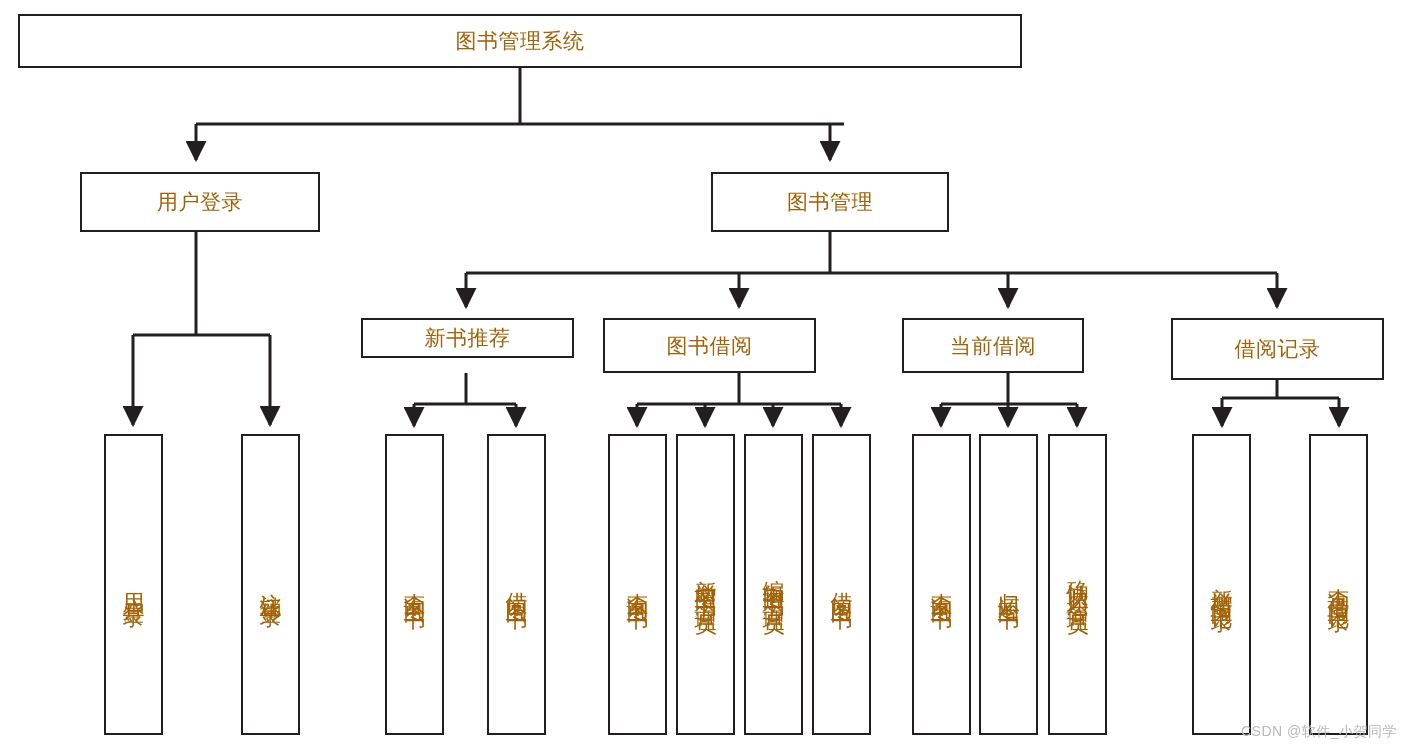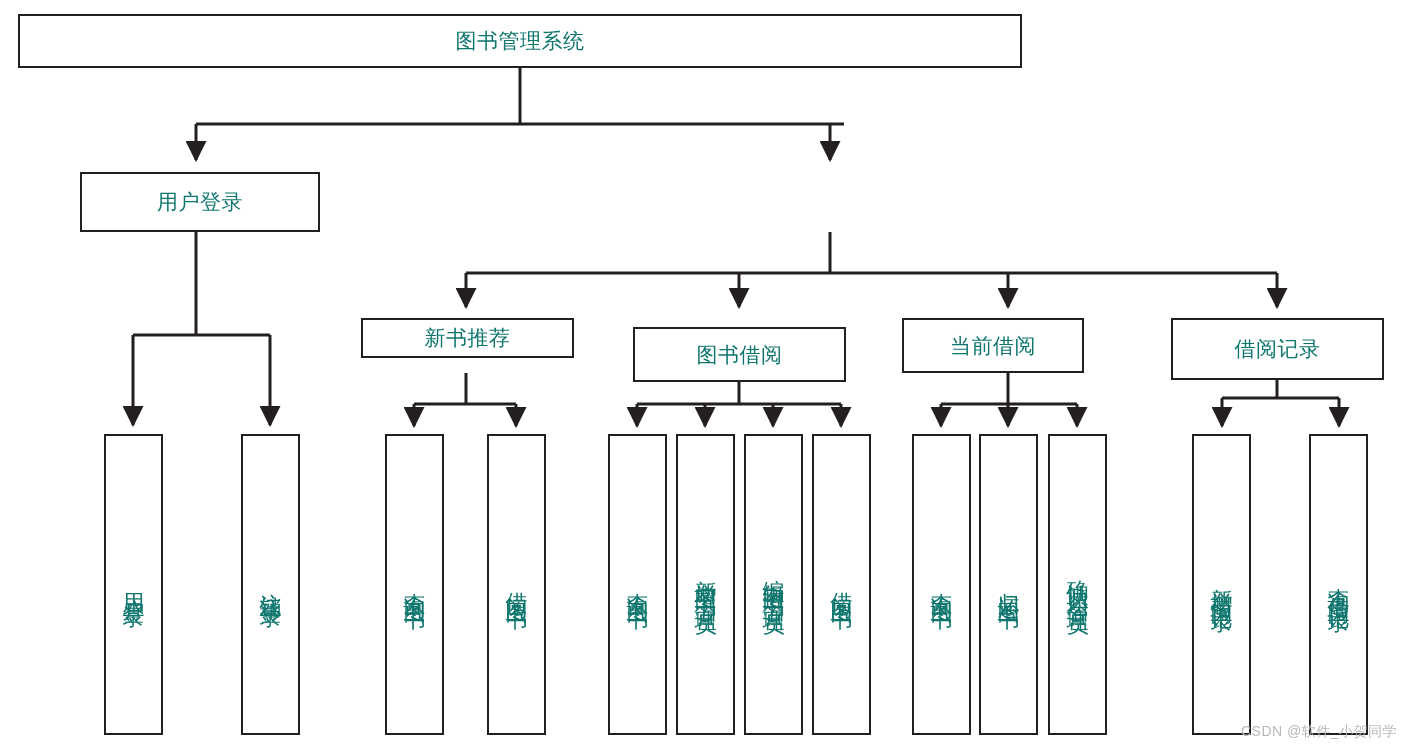--- a/index.html
+++ b/index.html
@@ -18,21 +18,21 @@
     display:flex;
     align-items:center;
     justify-content:center;
     color:#231f20;
   }
   .node .lbl{
     display:block;
     text-align:center;
     line-height:1.02;
     white-space:pre;
-    color:#0f766e;
+    color:#a16207;
   }
   .h-node .lbl{font-size:21px;letter-spacing:0.5px;}
   .v-node{align-items:center;justify-content:center;}
   .v-node .lbl{
     writing-mode:vertical-rl;
     text-orientation:upright;
     font-size:22px;
     letter-spacing:5px;
     line-height:1;
   }
@@ -101,25 +101,28 @@
     </g>
   </svg>
 
   <div class="node h-node" style="left:18px;top:14px;width:1004px;height:54px;">
     <span class="lbl">图书管理系统</span>
   </div>
 
   <div class="node h-node" style="left:80px;top:172px;width:240px;height:60px;">
     <span class="lbl">用户登录</span>
   </div>
+  <div class="node h-node" style="left:711px;top:172px;width:238px;height:60px;">
+    <span class="lbl">图书管理</span>
+  </div>
 
   <div class="node h-node" style="left:361px;top:318px;width:213px;height:40px;">
     <span class="lbl">新书推荐</span>
   </div>
-  <div class="node h-node" style="left:633px;top:318px;width:213px;height:55px;margin-top:9px;">
+  <div class="node h-node" style="left:603px;top:318px;width:213px;height:55px;">
     <span class="lbl">图书借阅</span>
   </div>
   <div class="node h-node" style="left:902px;top:318px;width:182px;height:55px;">
     <span class="lbl">当前借阅</span>
   </div>
   <div class="node h-node" style="left:1171px;top:318px;width:213px;height:62px;">
     <span class="lbl">借阅记录</span>
   </div>
 
   <div class="node v-node" style="left:104px;top:434px;width:59px;height:301px;">

